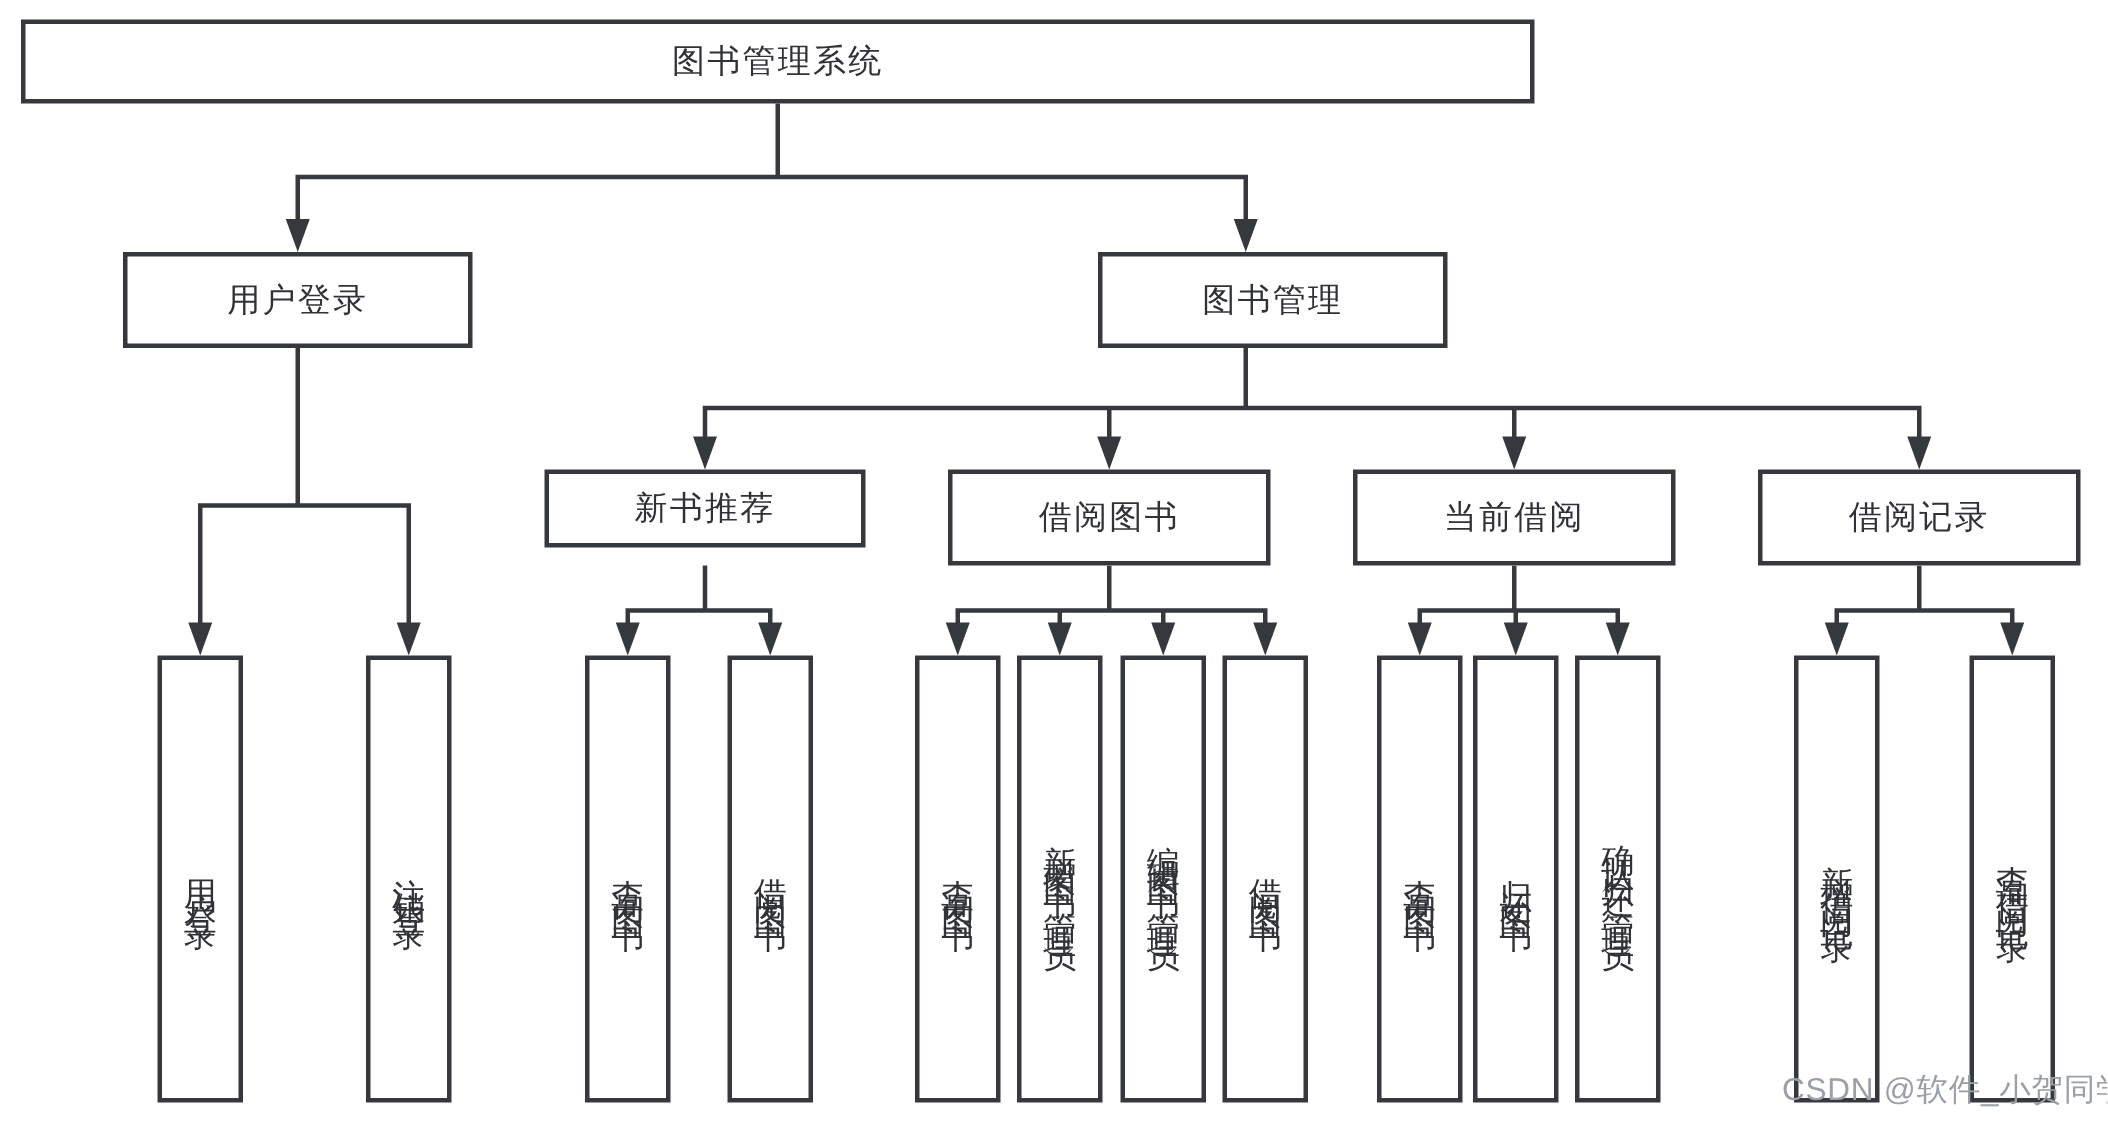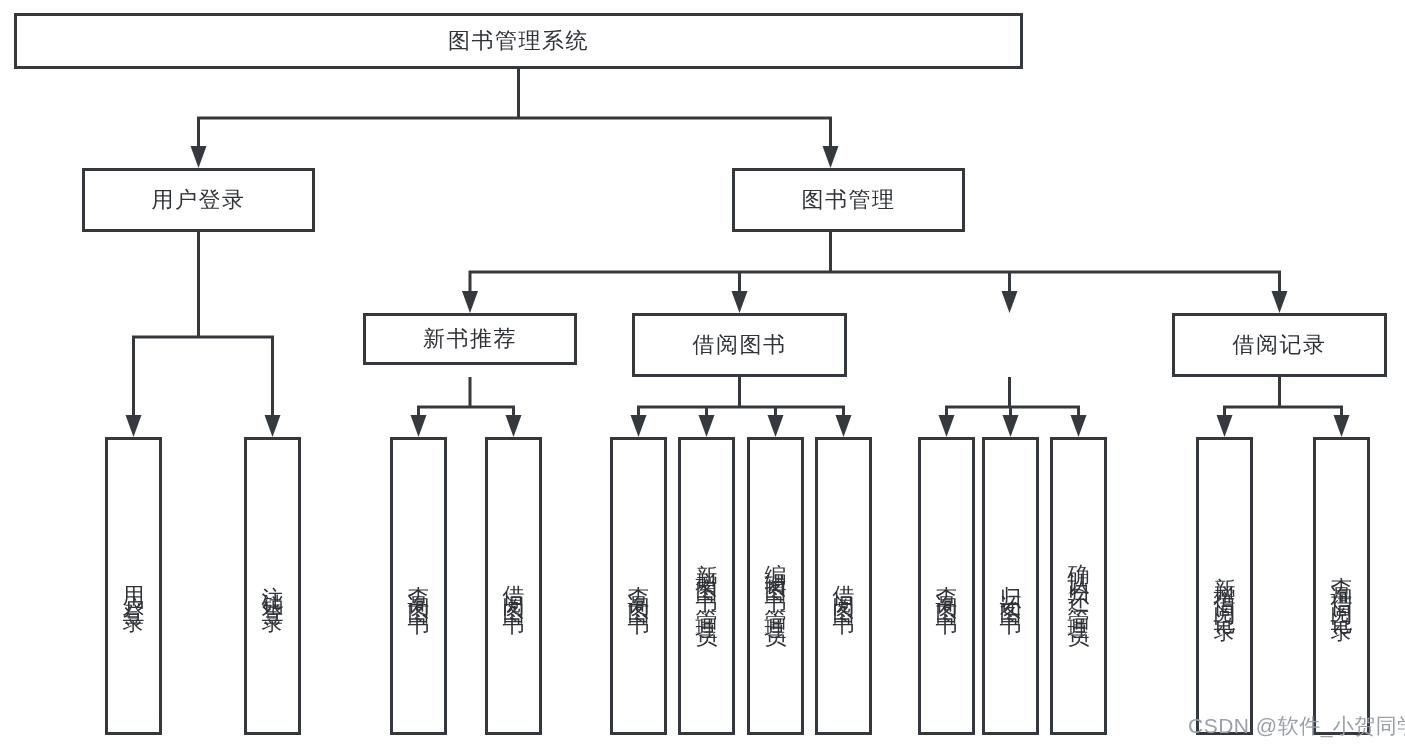--- a/index.html
+++ b/index.html
@@ -110,20 +110,23 @@
   <div class="node" style="left:732px;top:168px;width:233px;height:64px">
     <span class="h-label">图书管理</span>
   </div>
 
   <div class="node" style="left:363px;top:313px;width:214px;height:52px">
     <span class="h-label">新书推荐</span>
   </div>
   <div class="node" style="left:632px;top:313px;width:215px;height:64px">
     <span class="h-label">借阅图书</span>
   </div>
+  <div class="node" style="left:902px;top:313px;width:215px;height:64px">
+    <span class="h-label">当前借阅</span>
+  </div>
   <div class="node" style="left:1172px;top:313px;width:215px;height:64px">
     <span class="h-label">借阅记录</span>
   </div>
 
   <div class="node leaf" style="left:105px">
     <span class="v-label">用户登录</span>
   </div>
   <div class="node leaf" style="left:244px">
     <span class="v-label">注销登录</span>
   </div>

